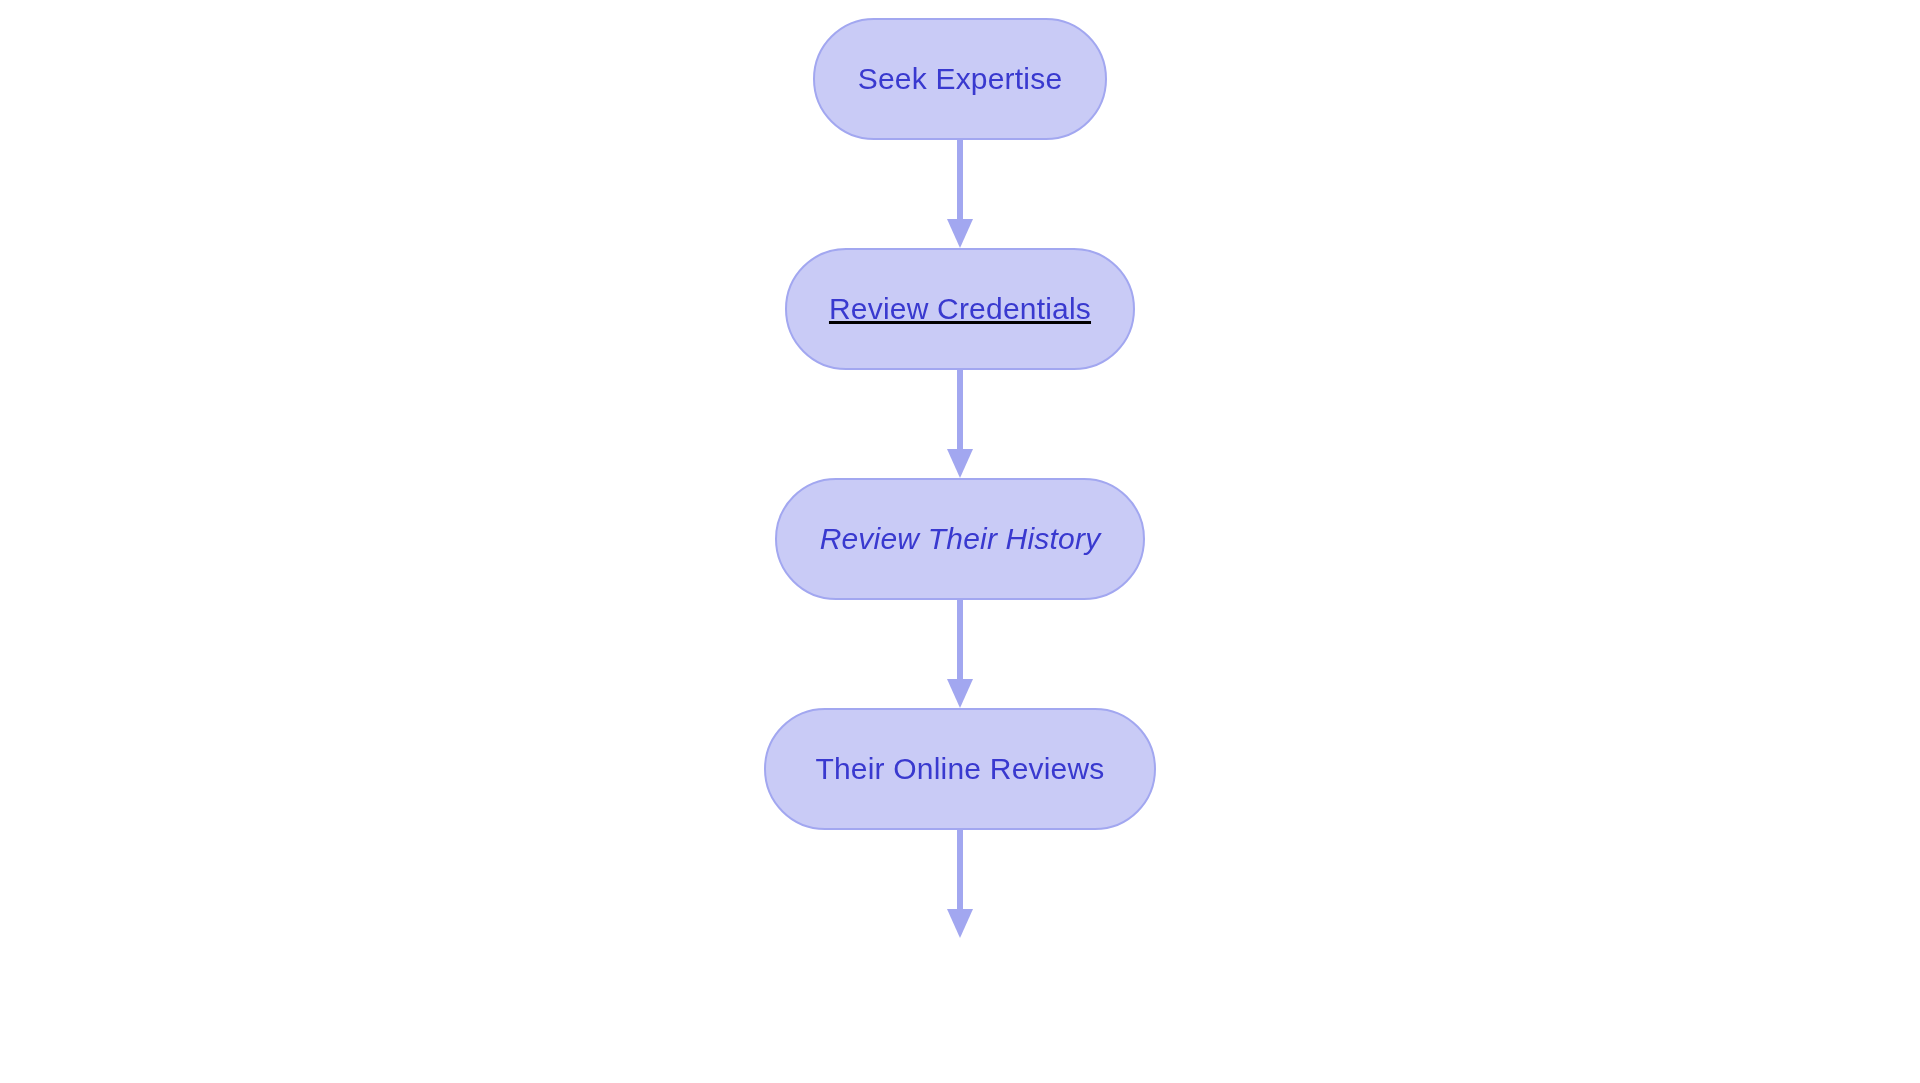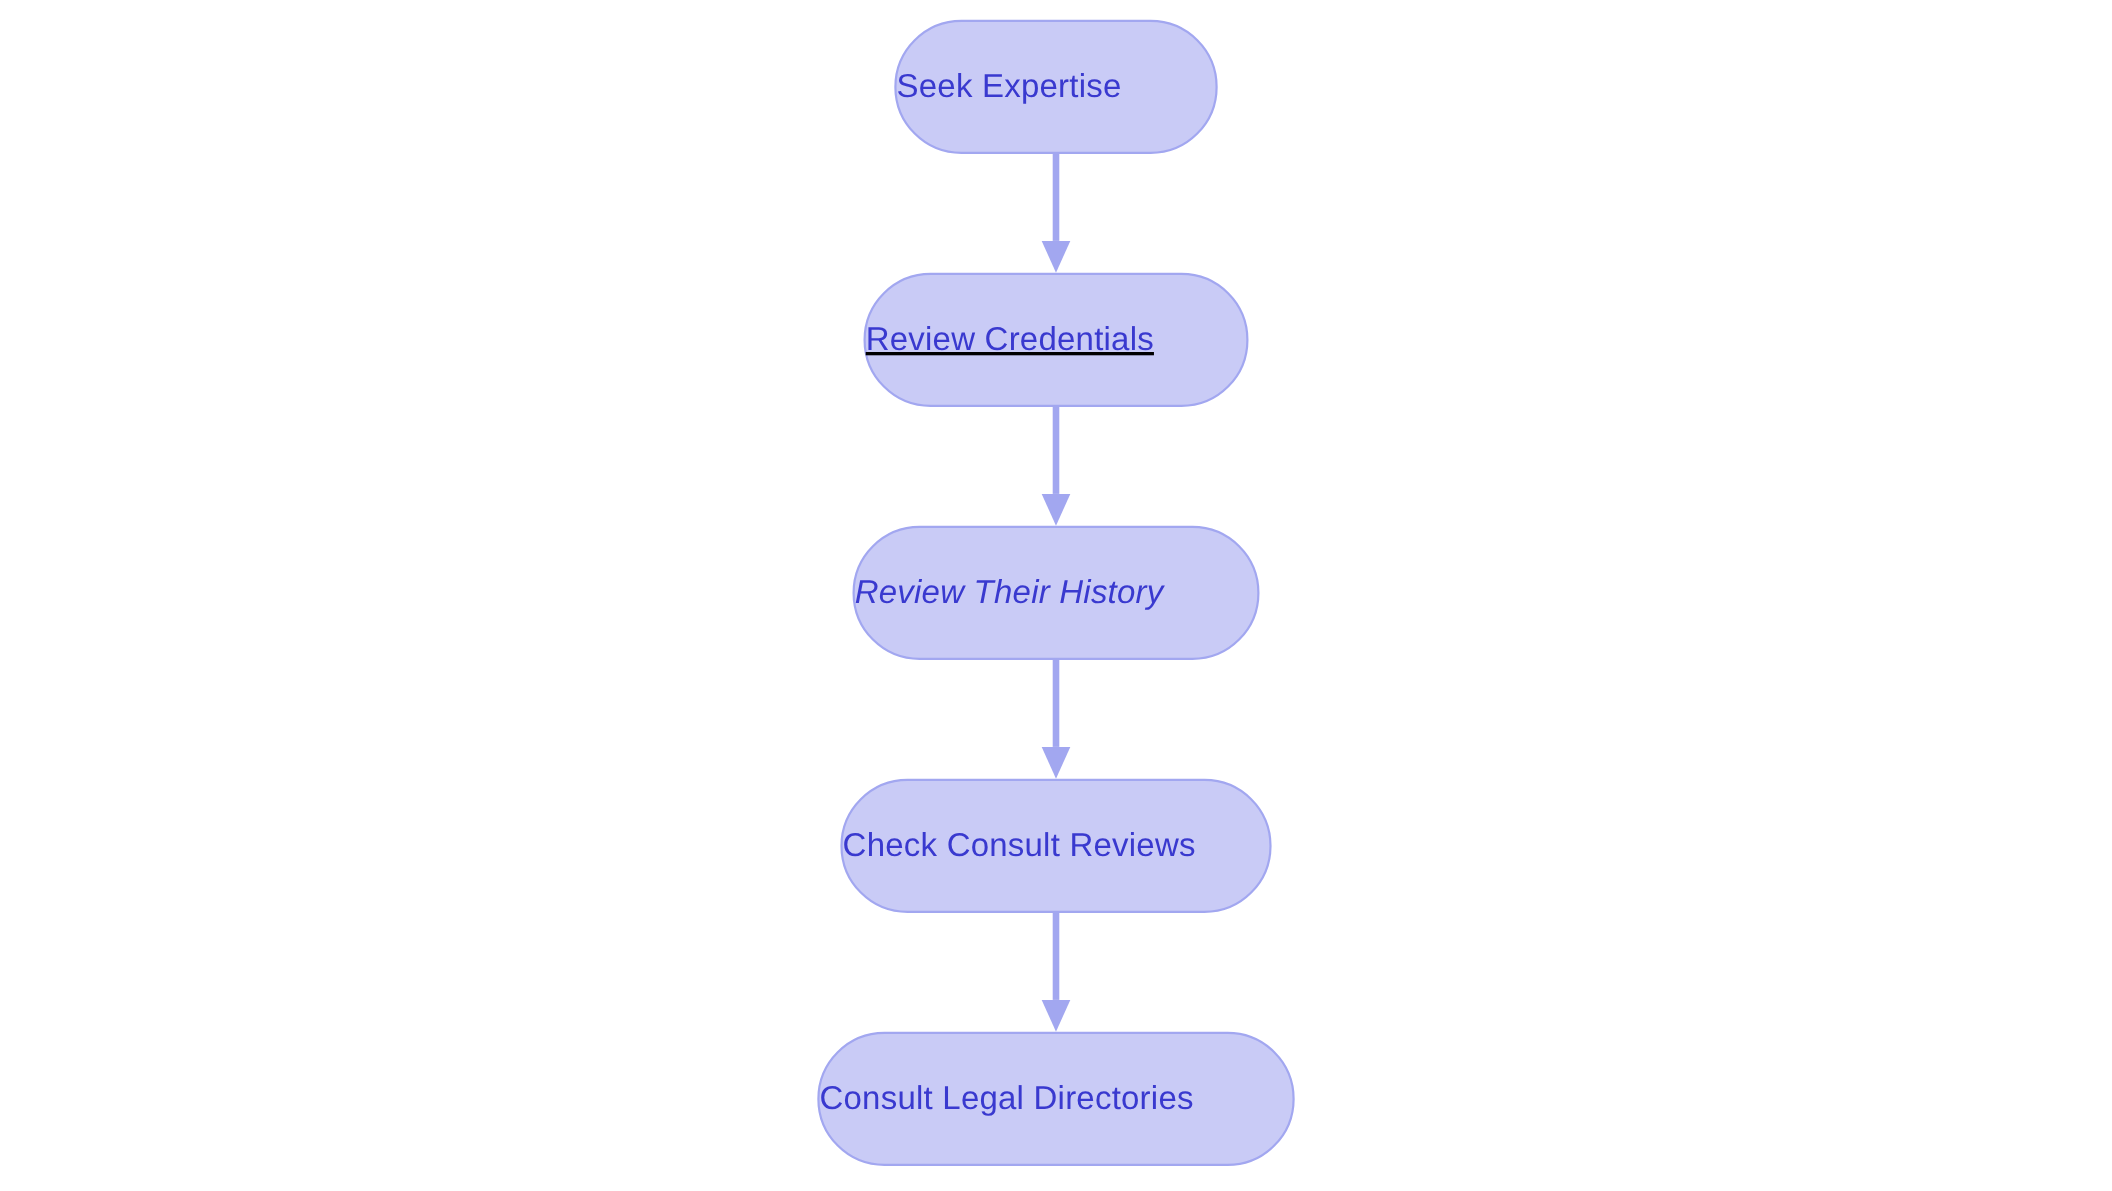--- a/index.html
+++ b/index.html
@@ -19,21 +19,21 @@
     position: absolute;
     left: 50%;
     transform: translateX(-50%);
     height: 122px;
     box-sizing: border-box;
     background: var(--node-fill, #c9cbf6);
     border: 2px solid var(--node-border, #a2a7f0);
     border-radius: 61px;
     display: flex;
     align-items: center;
-    justify-content: flex-start;
+    justify-content: center;
   }
   .node .label {
     font-size: 30px;
     line-height: 1;
     color: var(--node-text, #3939cf);
     white-space: nowrap;
     letter-spacing: 0.2px;
   }
   .node1 { top: 18px;  width: 294px; }
   .node2 { top: 248px; width: 350px; text-decoration: underline; }
@@ -94,25 +94,22 @@
   <div class="node node3">
     <span class="label">Review Their History</span>
   </div>
 
   <div class="arrow arrow3">
     <div class="shaft"></div>
     <div class="head"></div>
   </div>
 
   <div class="node node4">
-    <span class="label">Check Consult Reviews</span>
+    <span class="label">Their Online Reviews</span>
   </div>
 
   <div class="arrow arrow4">
     <div class="shaft"></div>
     <div class="head"></div>
   </div>
 
-  <div class="node node5">
-    <span class="label">Consult Legal Directories</span>
-  </div>
 
 </div>
 
 </body></html>

